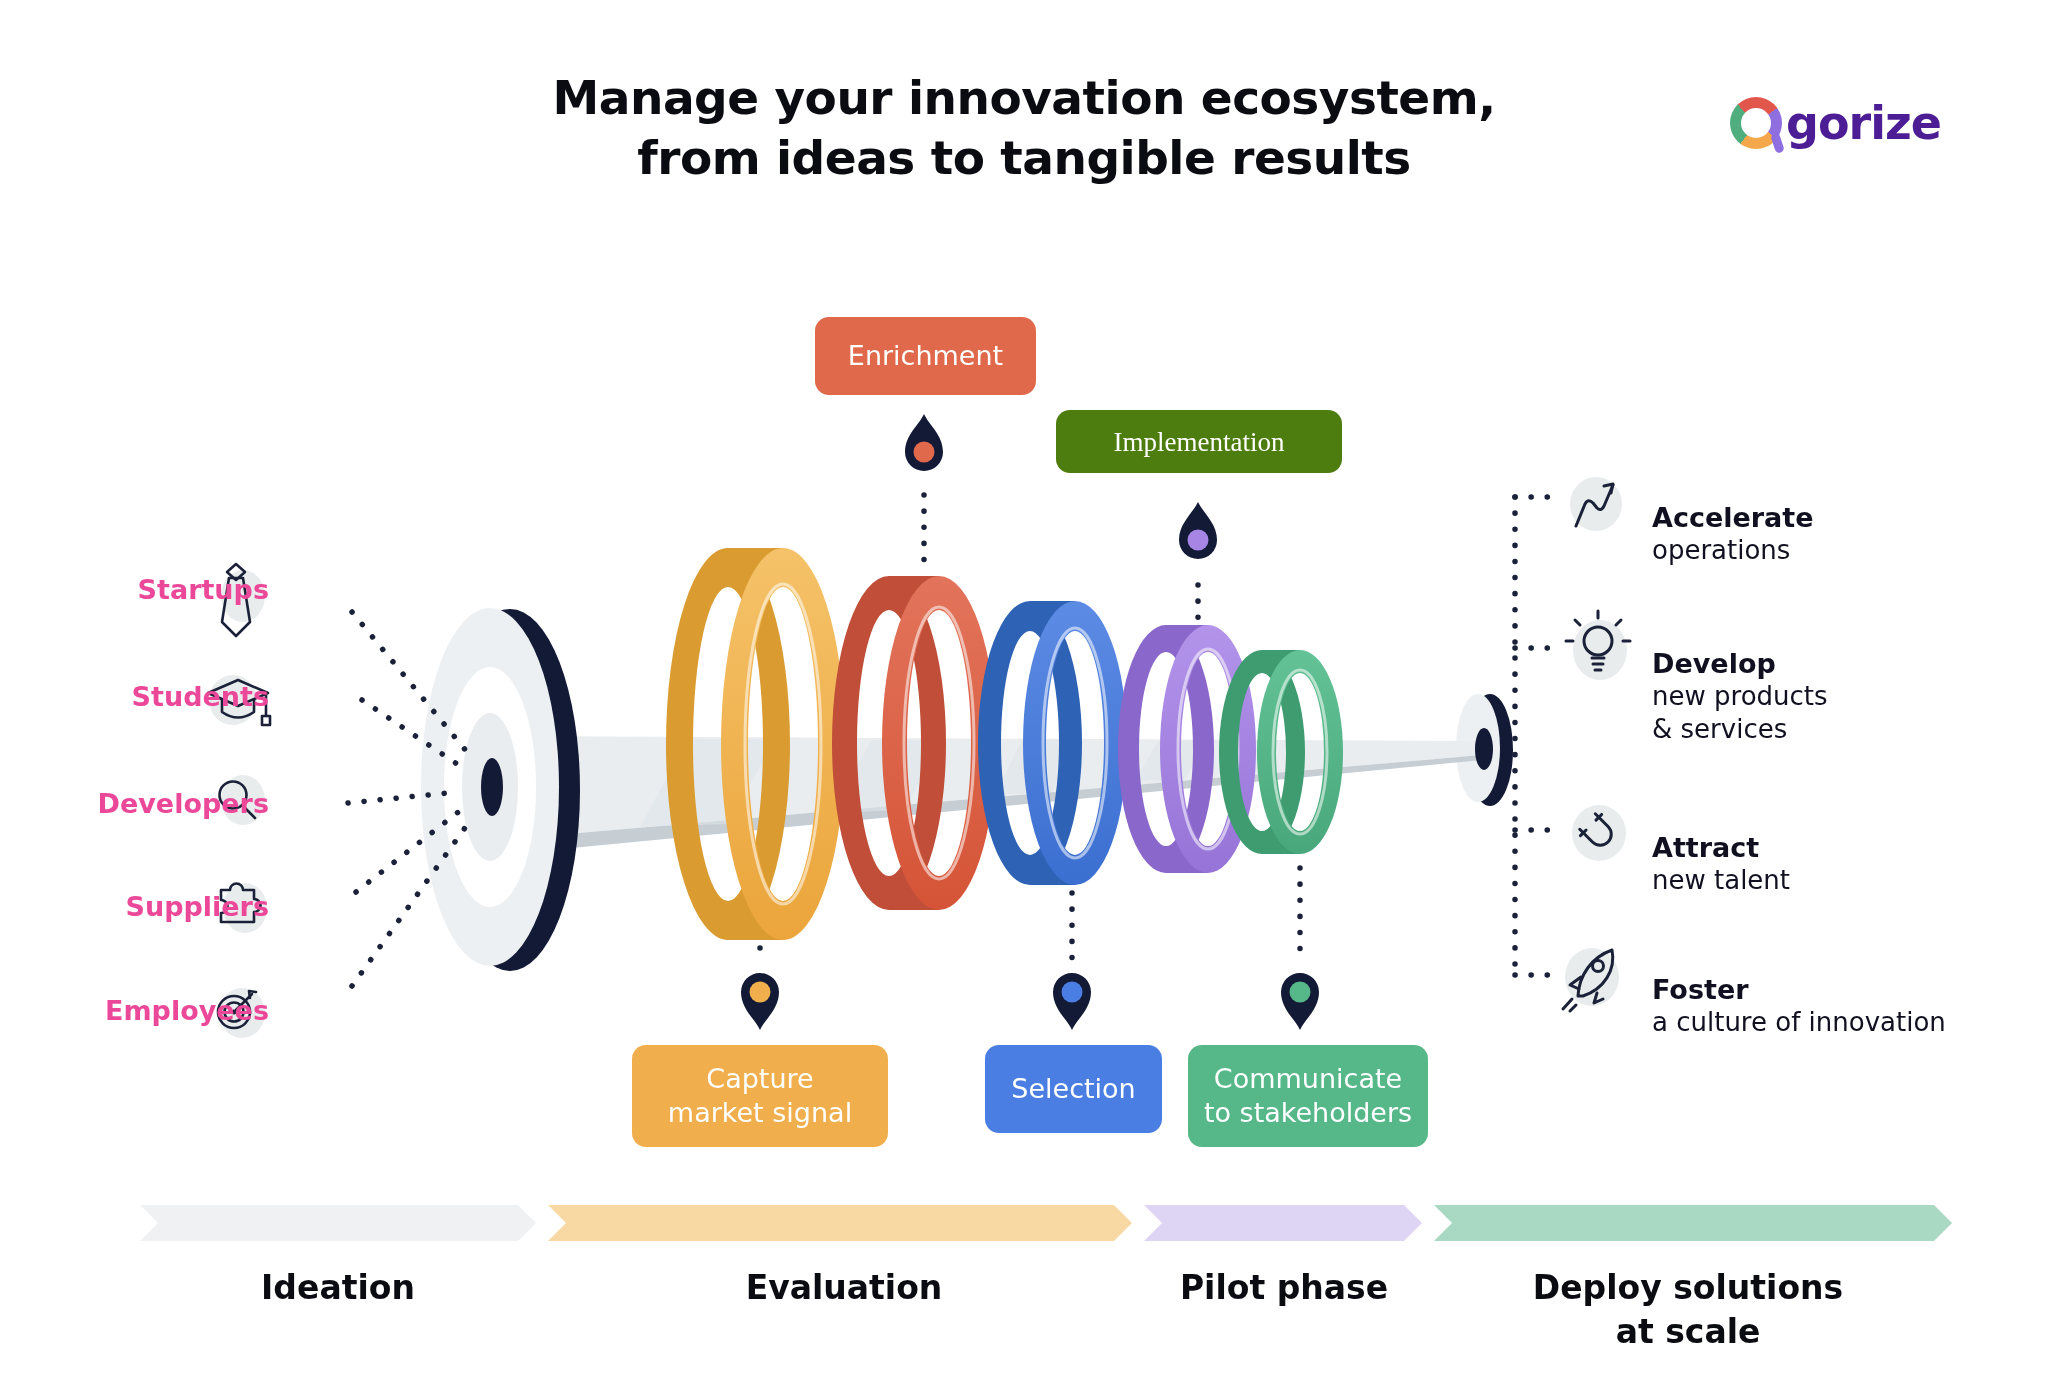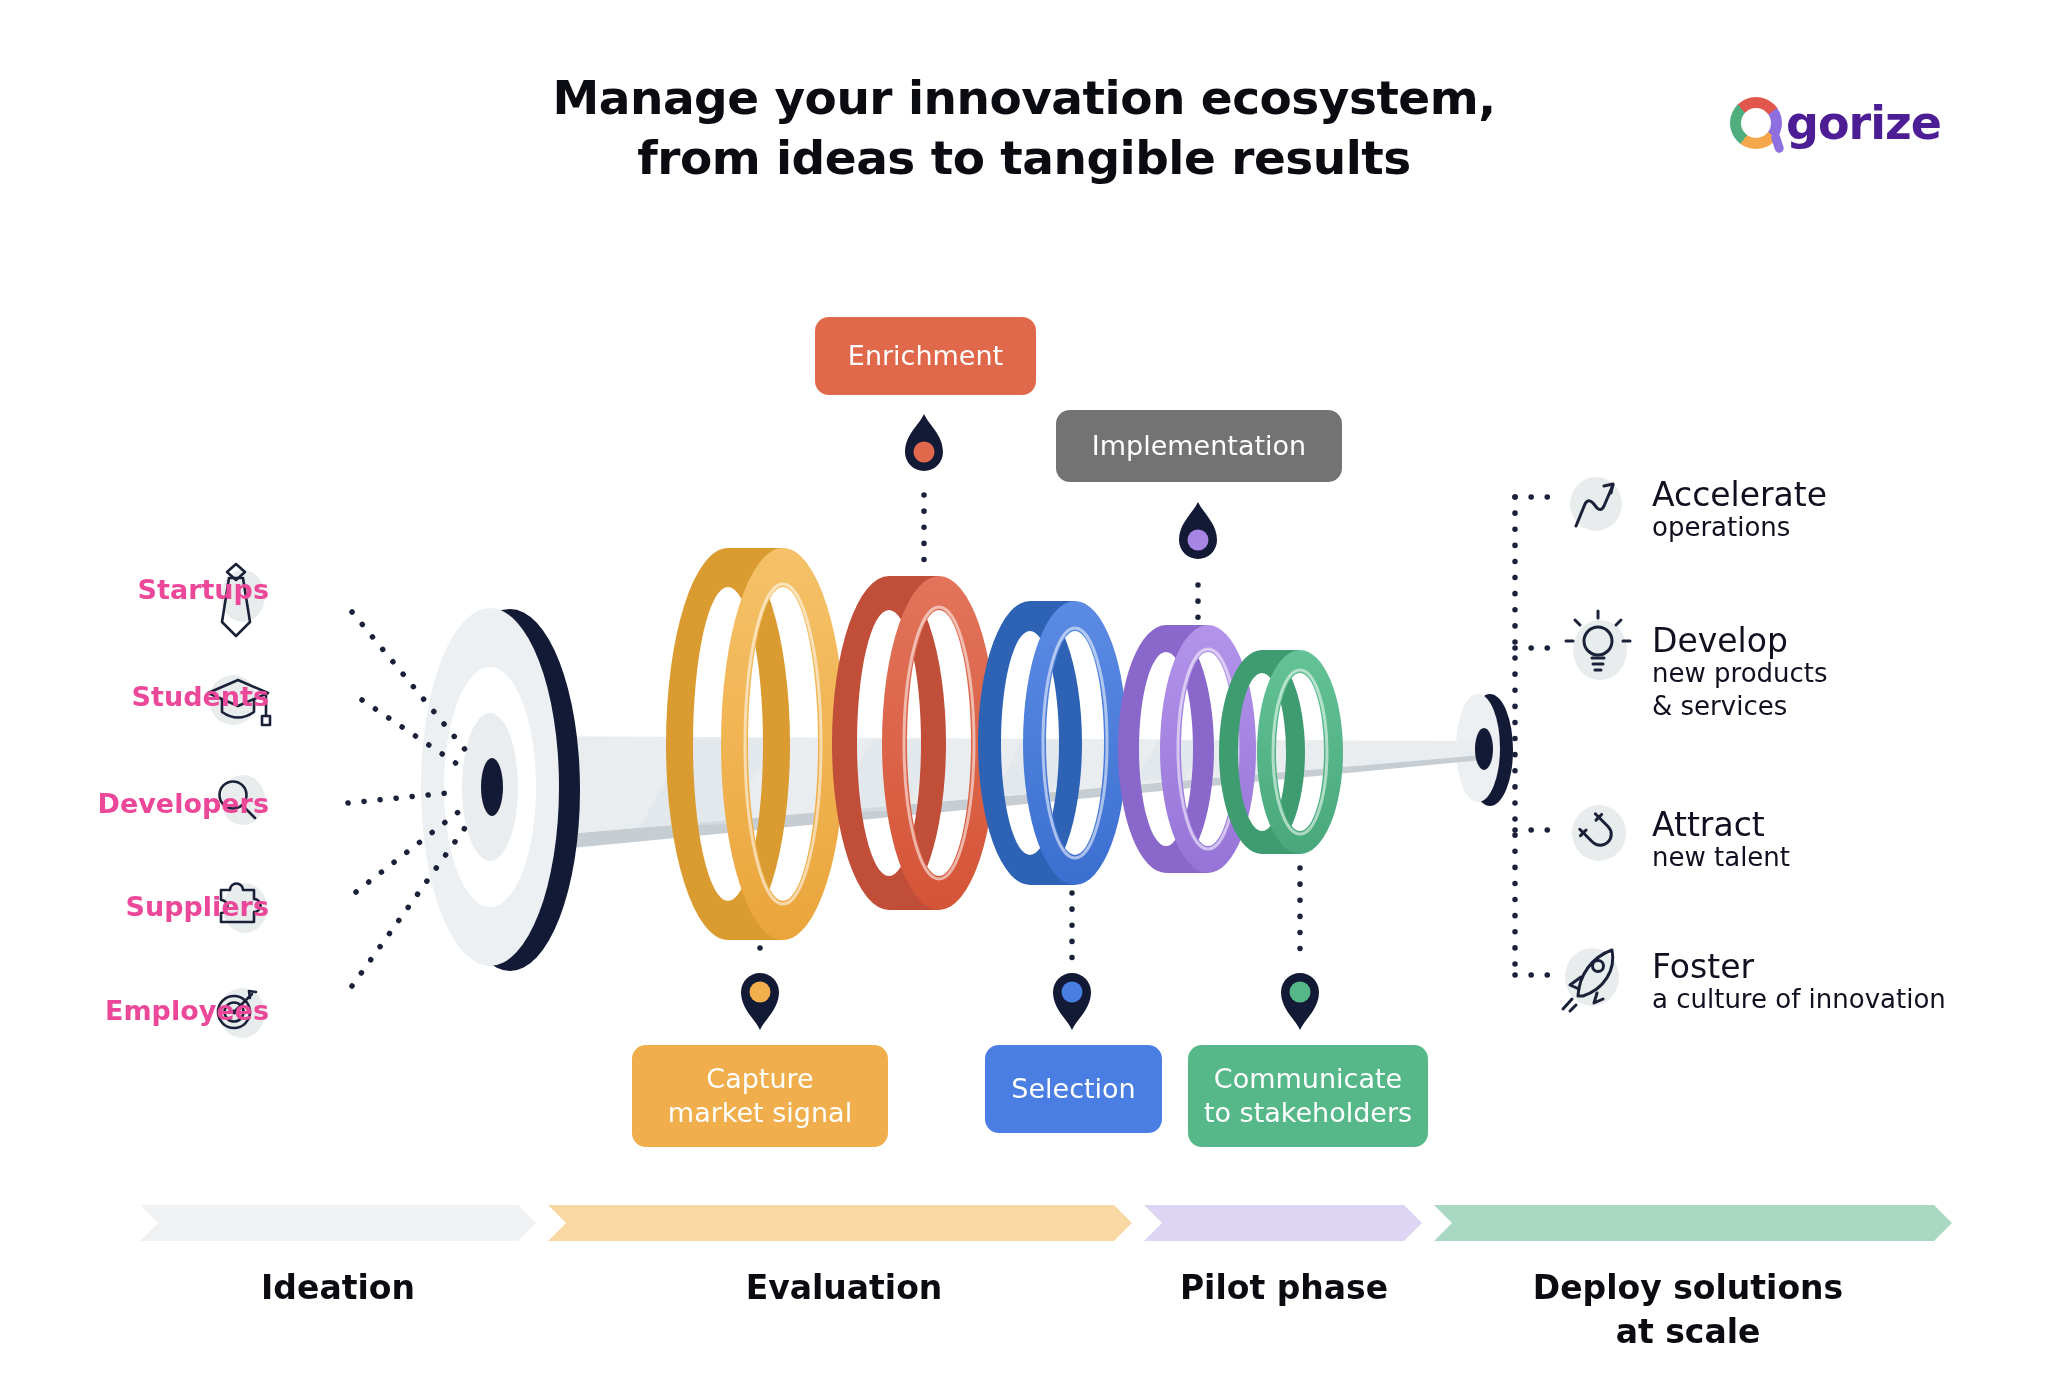--- a/index.html
+++ b/index.html
@@ -13,29 +13,29 @@
   .logo{top:92px;left:1730px;width:260px;height:62px;display:flex;align-items:center;}
   .logo-a{position:relative;width:52px;height:52px;border-radius:50%;
           background:conic-gradient(from 315deg,#e2574c 0 100deg,#8f6fe0 100deg 172deg,#f5a84b 172deg 262deg,#50ae7e 262deg 360deg);}
   .logo-a::after{content:"";position:absolute;left:11px;top:11px;width:30px;height:30px;border-radius:50%;background:#fff;}
   .logo-tail{position:absolute;left:43px;top:36px;width:9px;height:20px;border-radius:5px;background:#8f6fe0;transform:rotate(-18deg);}
   .logo-word{font-size:46px;font-weight:bold;color:#4c1d95;letter-spacing:-1px;margin-left:4px;line-height:52px;}
   
   .stage{border-radius:14px;color:#fff;text-align:center;display:flex;flex-direction:column;justify-content:center;
          font-size:27px;line-height:34px;font-weight:normal;}
   .st-enrichment{left:815px;top:317px;width:221px;height:78px;background:#e0684b;}
-  .st-implementation{left:1056px;top:410px;width:286px;height:72px;background:#737373;}
+  .st-implementation{left:1056px;top:410px;width:286px;height:63px;background:#4d7c0f;font-family:Liberation Serif, serif;}
   .st-capture{left:632px;top:1045px;width:256px;height:102px;background:#f0af4c;}
   .st-selection{left:985px;top:1045px;width:177px;height:88px;background:#4a7ee2;}
   .st-communicate{left:1188px;top:1045px;width:240px;height:102px;background:#56b889;}
   
   .stake{left:44px;width:225px;text-align:right;font-size:27px;font-weight:bold;color:#ec4899;}
   
   .outcome{left:1652px;width:360px;font-size:26px;line-height:33px;color:#101020;}
-  .outcome .b{font-weight:normal;font-size:33px;}
+  .outcome .b{font-weight:bold;font-size:27px;margin-top:23px;}
   
   .tbar{top:1205px;height:36px;clip-path:polygon(0 0,calc(100% - 18px) 0,100% 50%,calc(100% - 18px) 100%,0 100%,18px 50%);}
   .tb-0{left:140px;width:396px;background:#eff1f3;}
   .tb-1{left:548px;width:584px;background:#f8d9a3;}
   .tb-2{left:1144px;width:278px;background:#ded5f5;}
   .tb-3{left:1434px;width:518px;background:#a9d9c2;}
   .tlabel{top:1266px;text-align:center;font-size:33px;font-weight:bold;line-height:44px;color:#0b0b12;}
   .tl-0{left:188px;width:300px;}
   .tl-1{left:694px;width:300px;}
   .tl-2{left:1134px;width:300px;}

